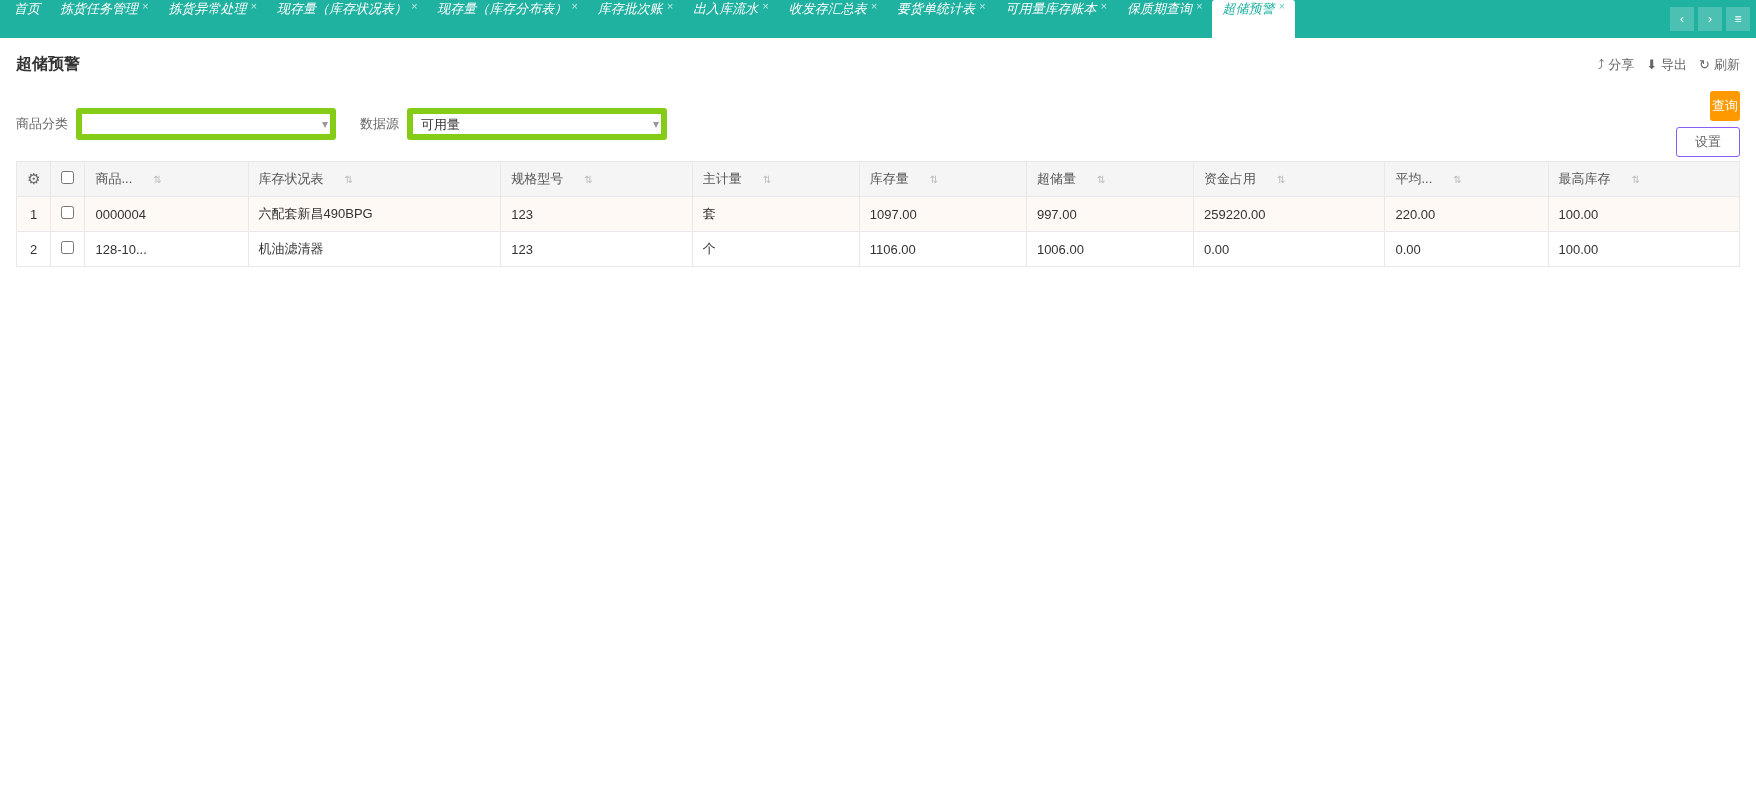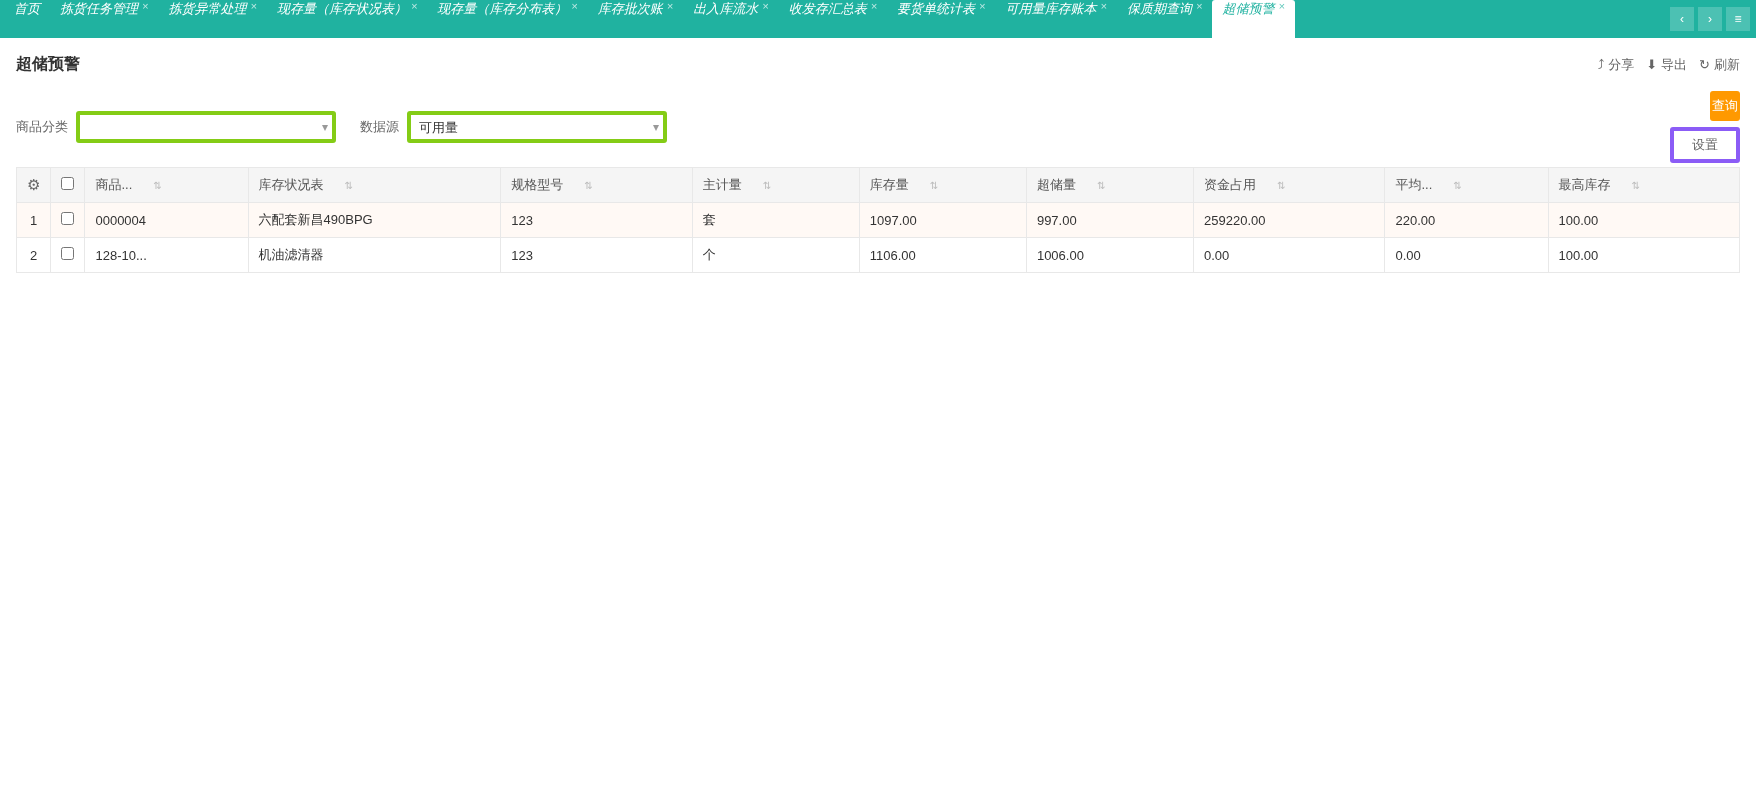--- a/index.html
+++ b/index.html
@@ -95,21 +95,21 @@
       gap: 8px;
     }
     .filter-label {
       color: #666;
       font-size: 13px;
       white-space: nowrap;
     }
     .filter-select {
       width: 260px;
       height: 32px;
-      border: 4px solid #84cc16;
+      border: 6px solid #84cc16;
       border-radius: 3px;
       padding: 0 28px 0 8px;
       font-size: 13px;
       color: #333;
       background: #fff;
       appearance: none;
       cursor: pointer;
       position: relative;
     }
     .filter-select-wrapper {
@@ -131,21 +131,21 @@
       color: #fff;
       border: none;
       padding: 6px 2px;
       border-radius: 3px;
       cursor: pointer;
       font-size: 13px;
     }
     .btn-settings {
       background: #fff;
       color: #666;
-      border: 4px solid #8b5cf6;
+      border: 1px solid #8b5cf6;
       padding: 5px 18px;
       border-radius: 3px;
       cursor: pointer;
       font-size: 13px;
     }
 
     .filter-right {
       margin-left: auto;
       display: flex;
       flex-direction: column;

